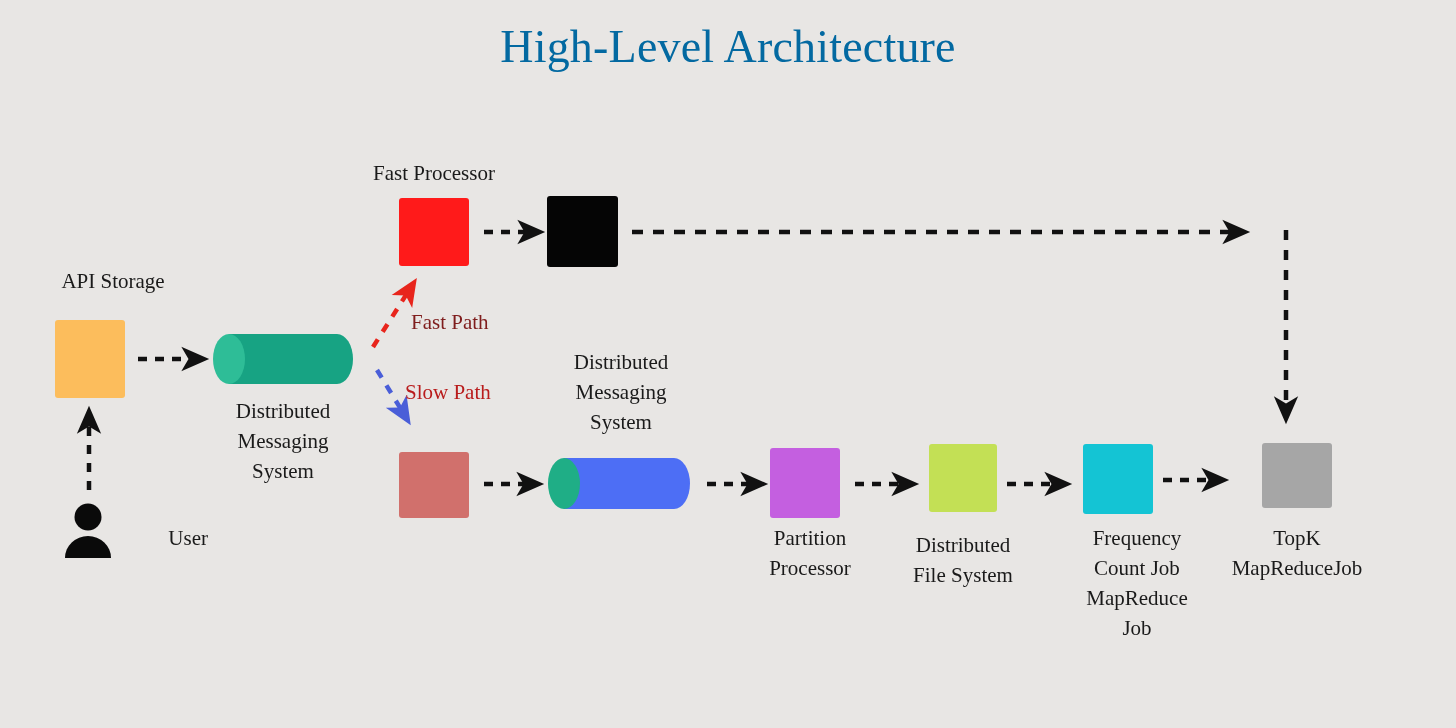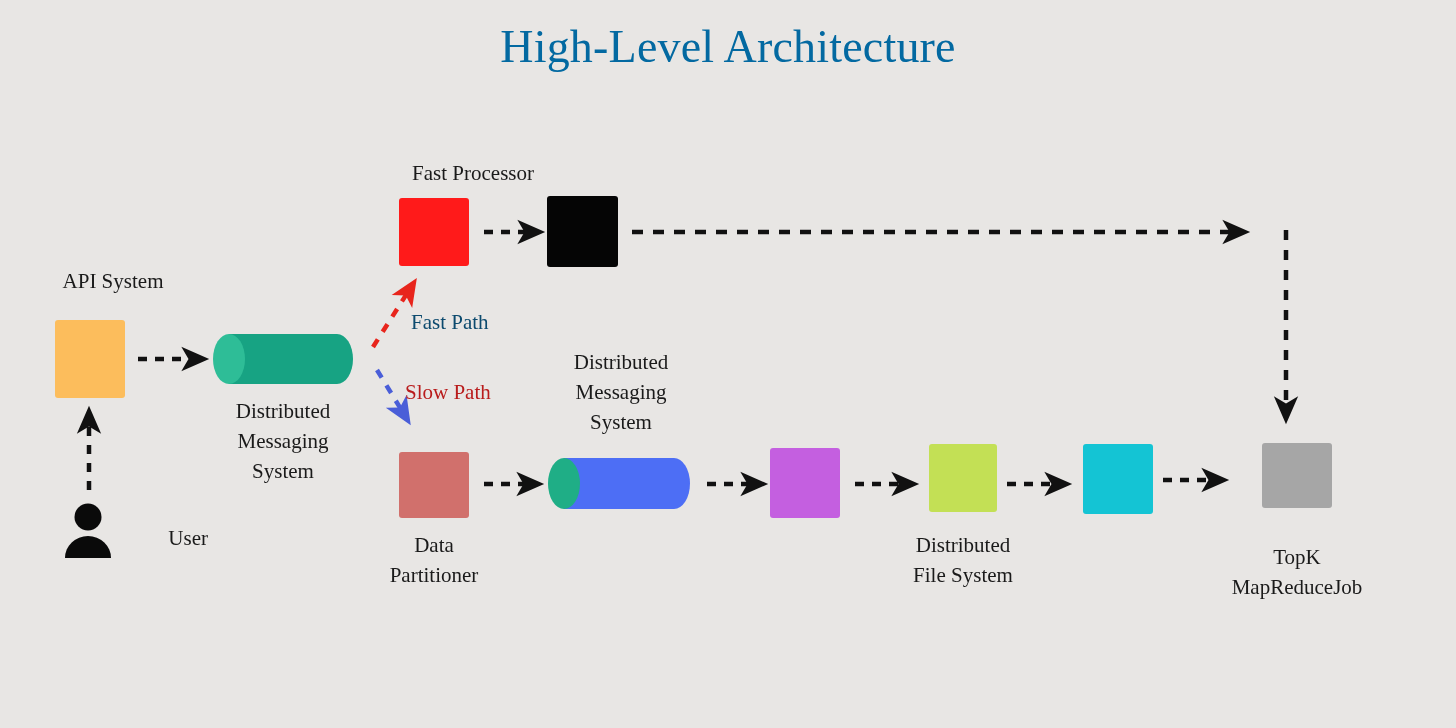--- a/index.html
+++ b/index.html
@@ -122,68 +122,72 @@
 
     <g>
       <line x1="1007" y1="484" x2="1065" y2="484" stroke="#111111" stroke-width="4.5" stroke-dasharray="9,8" marker-end="url(#arrowhead)"></line>
     </g>
 
     <g>
       <line x1="1163" y1="480" x2="1222" y2="480" stroke="#111111" stroke-width="4.5" stroke-dasharray="9,8" marker-end="url(#arrowhead)"></line>
     </g>
   </svg>
 
-  <div class="label" style="left:13px; top:266px; width:200px;">API System</div>
+  <div class="label" style="left:13px; top:266px; width:200px;">API Storage</div>
   <div class="box" style="left:55px; top:320px; width:70px; height:78px; background:#fcbd5c;"></div>
 
   <div class="usericon" style="left:62px; top:502px; width:56px; height:56px;">
     <svg width="56" height="56" viewBox="0 0 56 56">
       <circle cx="26" cy="15" r="13.5" fill="#0a0a0a"></circle>
       <path d="M3 56 A23 22 0 0 1 49 56 Z" fill="#0a0a0a"></path>
     </svg>
   </div>
   <div class="label" style="left:100px; top:523px; width:100px; text-align:right;margin-left:8px;">User</div>
 
   <div class="cyl" style="left:213px; top:334px; width:140px; height:50px;">
     <svg width="140" height="50" viewBox="0 0 140 50">
       <path d="M16 0 H124 A16 25 0 0 1 124 50 H16 Z" fill="#17a383"></path>
       <ellipse cx="16" cy="25" rx="16" ry="25" fill="#2ebd97"></ellipse>
     </svg>
   </div>
   <div class="label" style="left:183px; top:396px; width:200px;">Distributed
 Messaging
 System</div>
 
-  <div class="label" style="left:334px; top:158px; width:200px;text-align:right;">Fast Processor</div>
+  <div class="label" style="left:334px; top:158px; width:200px;">Fast Processor</div>
   <div class="box" style="left:399px; top:198px; width:70px; height:68px; background:#ff1a1a;"></div>
 
   <div class="box" style="left:547px; top:196px; width:71px; height:71px; background:#050505;"></div>
 
-  <div class="path-label" style="left:411px; top:309px; color:#0c4a6e;text-align:center;">Fast Path</div>
+  <div class="path-label" style="left:411px; top:309px; color:#7f1d1d;text-align:center;">Fast Path</div>
   <div class="path-label" style="left:405px; top:379px; color:#b91c1c;">Slow Path</div>
 
   <div class="box" style="left:399px; top:452px; width:70px; height:66px; background:#d1706c;"></div>
-  <div class="label" style="left:334px; top:530px; width:200px;">Data
-Partitioner</div>
 
   <div class="label" style="left:521px; top:347px; width:200px;">Distributed
 Messaging
 System</div>
   <div class="cyl" style="left:548px; top:458px; width:142px; height:51px;">
     <svg width="142" height="51" viewBox="0 0 142 51">
       <path d="M16 0 H126 A16 25.5 0 0 1 126 51 H16 Z" fill="#4d6ef5"></path>
       <ellipse cx="16" cy="25.5" rx="16" ry="25.5" fill="#1fae86"></ellipse>
     </svg>
   </div>
 
   <div class="box" style="left:770px; top:448px; width:70px; height:70px; background:#c45fe0;"></div>
+  <div class="label" style="left:710px; top:523px; width:200px;">Partition
+Processor</div>
 
   <div class="box" style="left:929px; top:444px; width:68px; height:68px; background:#c3e055;"></div>
   <div class="label" style="left:863px; top:530px; width:200px;">Distributed
 File System</div>
 
   <div class="box" style="left:1083px; top:444px; width:70px; height:70px; background:#14c4d4;"></div>
+  <div class="label" style="left:1037px; top:523px; width:200px;">Frequency
+Count Job
+MapReduce
+Job</div>
 
   <div class="box" style="left:1262px; top:443px; width:70px; height:65px; background:#a6a6a6;"></div>
-  <div class="label" style="left:1197px; top:542px; width:200px;">TopK
+  <div class="label" style="left:1197px; top:523px; width:200px;">TopK
 MapReduceJob</div>
 
 </div>
 
 </body></html>

